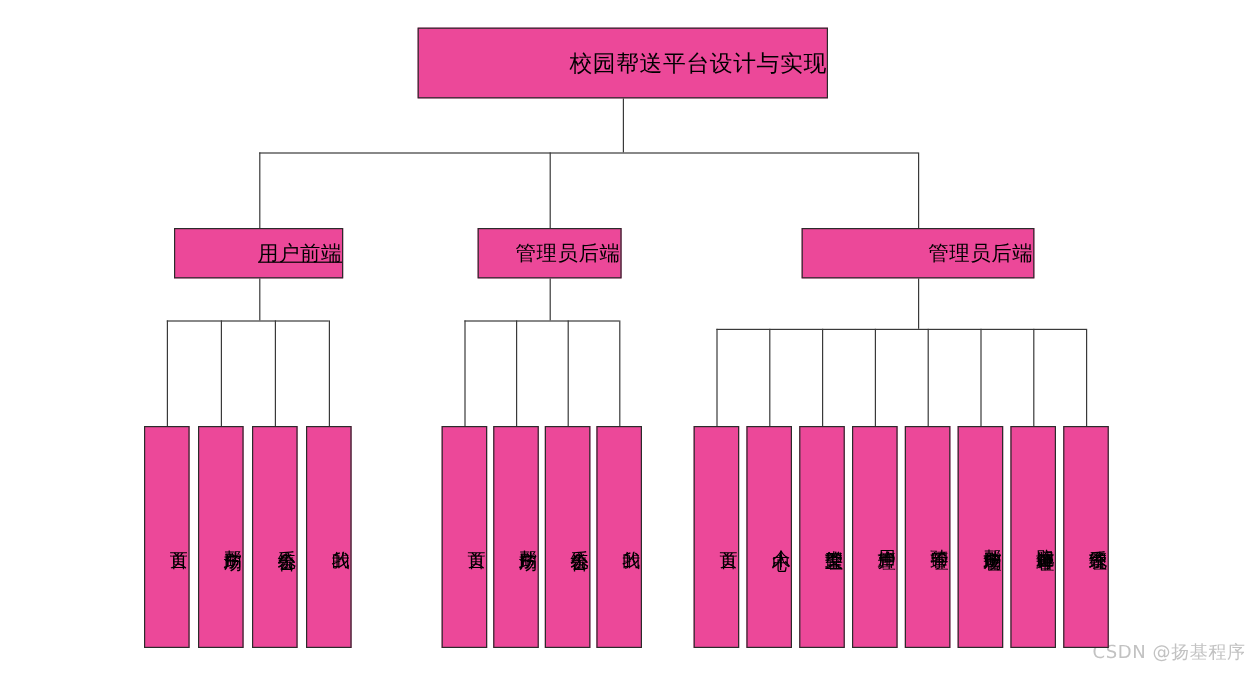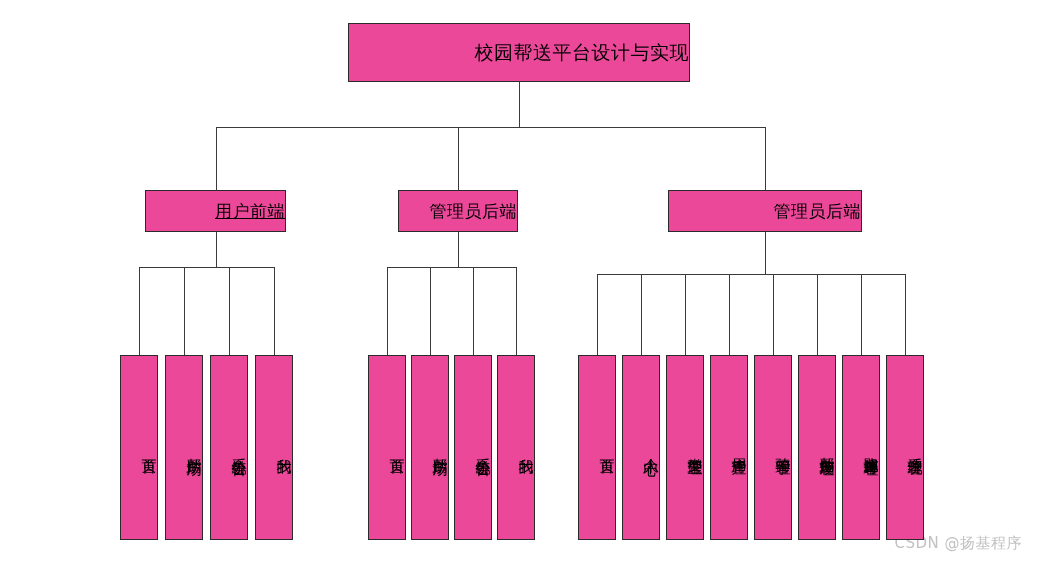--- a/index.html
+++ b/index.html
@@ -52,21 +52,21 @@
   
   .line {
     position: absolute;
     background: #3a3a3a;
   }
   .line.v { width: 1px; }
   .line.h { height: 1px; }
   
   #watermark {
     position: absolute;
-    right: 20px;
+    right: 4px;
     bottom: 10px;
     font-size: 15px;
     color: #c2c2c2;
     white-space: nowrap;
     letter-spacing: 0.5px;
   }
 </style>
 </head>
 <body>
 

